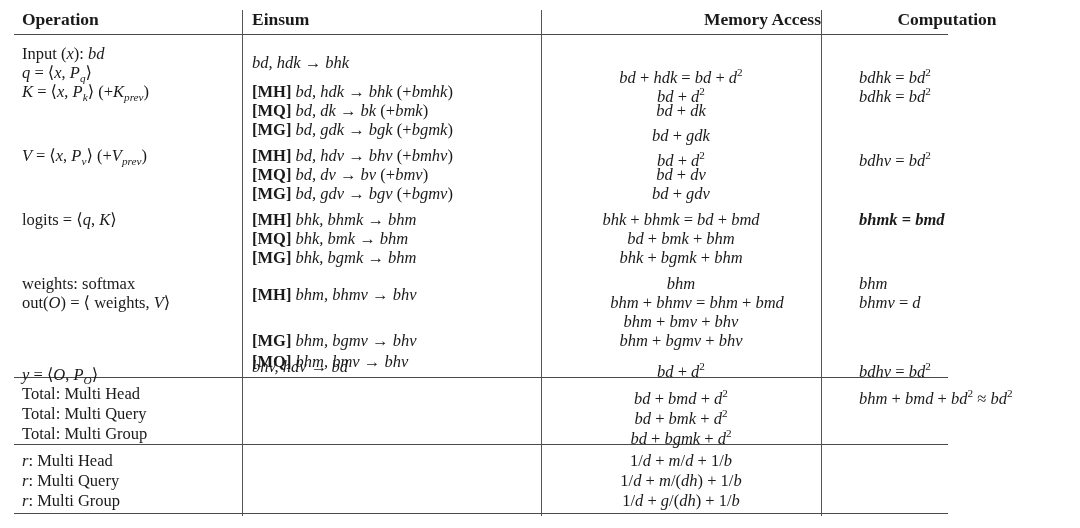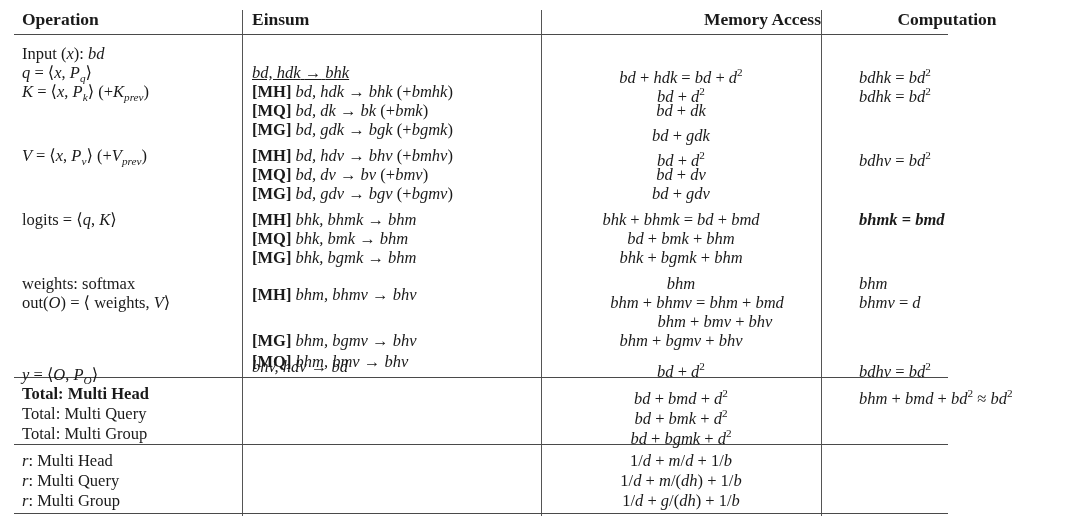--- a/index.html
+++ b/index.html
@@ -107,21 +107,21 @@
   </div>
 
   <div class="hrule top"></div>
   <div class="hrule mid"></div>
   <div class="hrule sub"></div>
   <div class="hrule bottom"></div>
 
   <div id="body-rows">
       <div class="cell col-op mathy" style="top: 44px;"><span class="upr">Input (</span><i>x</i><span class="upr">): </span><i>bd</i></div>
       <div class="cell col-op mathy" style="top: 63px;"><i>q</i> <span class="upr">=</span> <span class="upr">⟨</span><i>x</i><span class="upr">, </span><i>P<sub>q</sub></i><span class="upr">⟩</span></div>
-      <div class="cell col-ein mathy" style="top: 63px; text-decoration: underline;"><i>bd, hdk</i> <span class="upr">→</span> <i>bhk</i></div>
+      <div class="cell col-ein mathy" style="top: 53px;"><i>bd, hdk</i> <span class="upr">→</span> <i>bhk</i></div>
       <div class="cell col-mem mathy" style="top: 63px;"><i>bd</i> <span class="upr">+</span> <i>hdk</i> <span class="upr">=</span> <i>bd</i> <span class="upr">+</span> <i>d</i><sup class="upr">2</sup></div>
       <div class="cell col-comp mathy" style="top: 63px;"><i>bdhk</i> <span class="upr">=</span> <i>bd</i><sup class="upr">2</sup></div>
       <div class="cell col-op mathy" style="top: 82px;"><i>K</i> <span class="upr">=</span> <span class="upr">⟨</span><i>x</i><span class="upr">, </span><i>P<sub>k</sub></i><span class="upr">⟩ (+</span><i>K<sub>prev</sub></i><span class="upr">)</span></div>
       <div class="cell col-ein mathy" style="top: 82px;"><b class="upr">[MH]</b> <i>bd, hdk</i> <span class="upr">→</span> <i>bhk</i> <span class="upr">(+</span><i>bmhk</i><span class="upr">)</span></div>
       <div class="cell col-mem mathy" style="top: 82px;"><i>bd</i> <span class="upr">+</span> <i>d</i><sup class="upr">2</sup></div>
       <div class="cell col-comp mathy" style="top: 82px;"><i>bdhk</i> <span class="upr">=</span> <i>bd</i><sup class="upr">2</sup></div>
       <div class="cell col-ein mathy" style="top: 101px;"><b class="upr">[MQ]</b> <i>bd, dk</i> <span class="upr">→</span> <i>bk</i> <span class="upr">(+</span><i>bmk</i><span class="upr">)</span></div>
       <div class="cell col-mem mathy" style="top: 101px;"><i>bd</i> <span class="upr">+</span> <i>dk</i></div>
       <div class="cell col-ein mathy" style="top: 120px;"><b class="upr">[MG]</b> <i>bd, gdk</i> <span class="upr">→</span> <i>bgk</i> <span class="upr">(+</span><i>bgmk</i><span class="upr">)</span></div>
       <div class="cell col-mem mathy" style="top: 126px;"><i>bd</i> <span class="upr">+</span> <i>gdk</i></div>
@@ -142,28 +142,28 @@
       <div class="cell col-ein mathy" style="top: 248px;"><b class="upr">[MG]</b> <i>bhk, bgmk</i> <span class="upr">→</span> <i>bhm</i></div>
       <div class="cell col-mem mathy" style="top: 248px;"><i>bhk</i> <span class="upr">+</span> <i>bgmk</i> <span class="upr">+</span> <i>bhm</i></div>
       <div class="cell col-op mathy" style="top: 274px;"><span class="upr">weights: softmax</span></div>
       <div class="cell col-mem mathy" style="top: 274px;"><i>bhm</i></div>
       <div class="cell col-comp mathy" style="top: 274px;"><i>bhm</i></div>
       <div class="cell col-op mathy" style="top: 293px;"><span class="upr">out(</span><i>O</i><span class="upr">) = ⟨ weights, </span><i>V</i><span class="upr">⟩</span></div>
       <div class="cell col-ein mathy" style="top: 285px;"><b class="upr">[MH]</b> <i>bhm, bhmv</i> <span class="upr">→</span> <i>bhv</i></div>
       <div class="cell col-mem mathy" style="top: 293px; margin-left: 16px;"><i>bhm</i> <span class="upr">+</span> <i>bhmv</i> <span class="upr">=</span> <i>bhm</i> <span class="upr">+</span> <i>bmd</i></div>
       <div class="cell col-comp mathy" style="top: 293px;"><i>bhmv</i> <span class="upr">=</span> <i>d</i></div>
       <div class="cell col-ein mathy" style="top: 312px; margin-top: 40px;"><b class="upr">[MQ]</b> <i>bhm, bmv</i> <span class="upr">→</span> <i>bhv</i></div>
-      <div class="cell col-mem mathy" style="top: 312px; padding-left: 34px;"><i>bhm</i> <span class="upr">+</span> <i>bmv</i> <span class="upr">+</span> <i>bhv</i></div>
+      <div class="cell col-mem mathy" style="top: 312px;"><i>bhm</i> <span class="upr">+</span> <i>bmv</i> <span class="upr">+</span> <i>bhv</i></div>
       <div class="cell col-ein mathy" style="top: 331px;"><b class="upr">[MG]</b> <i>bhm, bgmv</i> <span class="upr">→</span> <i>bhv</i></div>
       <div class="cell col-mem mathy" style="top: 331px;"><i>bhm</i> <span class="upr">+</span> <i>bgmv</i> <span class="upr">+</span> <i>bhv</i></div>
       <div class="cell col-op mathy" style="top: 357px; margin-top: 8px;"><i>y</i> <span class="upr">=</span> <span class="upr">⟨</span><i>O</i><span class="upr">, </span><i>P<sub>O</sub></i><span class="upr">⟩</span></div>
       <div class="cell col-ein mathy" style="top: 357px;"><i>bhv, hdv</i> <span class="upr">→</span> <i>bd</i></div>
       <div class="cell col-mem mathy" style="top: 357px;"><i>bd</i> <span class="upr">+</span> <i>d</i><sup class="upr">2</sup></div>
       <div class="cell col-comp mathy" style="top: 357px;"><i>bdhv</i> <span class="upr">=</span> <i>bd</i><sup class="upr">2</sup></div>
-      <div class="cell col-op mathy" style="top: 384px; font-weight: bold;"><span class="upr">Total: Multi Head</span></div>
+      <div class="cell col-op mathy" style="top: 384px;"><span class="upr">Total: Multi Head</span></div>
       <div class="cell col-mem mathy" style="top: 384px;"><i>bd</i> <span class="upr">+</span> <i>bmd</i> <span class="upr">+</span> <i>d</i><sup class="upr">2</sup></div>
       <div class="cell col-comp mathy" style="top: 384px;"><i>bhm</i> <span class="upr">+</span> <i>bmd</i> <span class="upr">+</span> <i>bd</i><sup class="upr">2</sup> <span class="upr">≈</span> <i>bd</i><sup class="upr">2</sup></div>
       <div class="cell col-op mathy" style="top: 404px;"><span class="upr">Total: Multi Query</span></div>
       <div class="cell col-mem mathy" style="top: 404px;"><i>bd</i> <span class="upr">+</span> <i>bmk</i> <span class="upr">+</span> <i>d</i><sup class="upr">2</sup></div>
       <div class="cell col-op mathy" style="top: 424px;"><span class="upr">Total: Multi Group</span></div>
       <div class="cell col-mem mathy" style="top: 424px;"><i>bd</i> <span class="upr">+</span> <i>bgmk</i> <span class="upr">+</span> <i>d</i><sup class="upr">2</sup></div>
       <div class="cell col-op mathy" style="top: 451px;"><i>r</i><span class="upr">: Multi Head</span></div>
       <div class="cell col-mem mathy" style="top: 451px;"><span class="upr">1/</span><i>d</i> <span class="upr">+</span> <i>m</i><span class="upr">/</span><i>d</i> <span class="upr">+</span> <span class="upr">1/</span><i>b</i></div>
       <div class="cell col-op mathy" style="top: 471px;"><i>r</i><span class="upr">: Multi Query</span></div>
       <div class="cell col-mem mathy" style="top: 471px;"><span class="upr">1/</span><i>d</i> <span class="upr">+</span> <i>m</i><span class="upr">/(</span><i>dh</i><span class="upr">)</span> <span class="upr">+</span> <span class="upr">1/</span><i>b</i></div>

